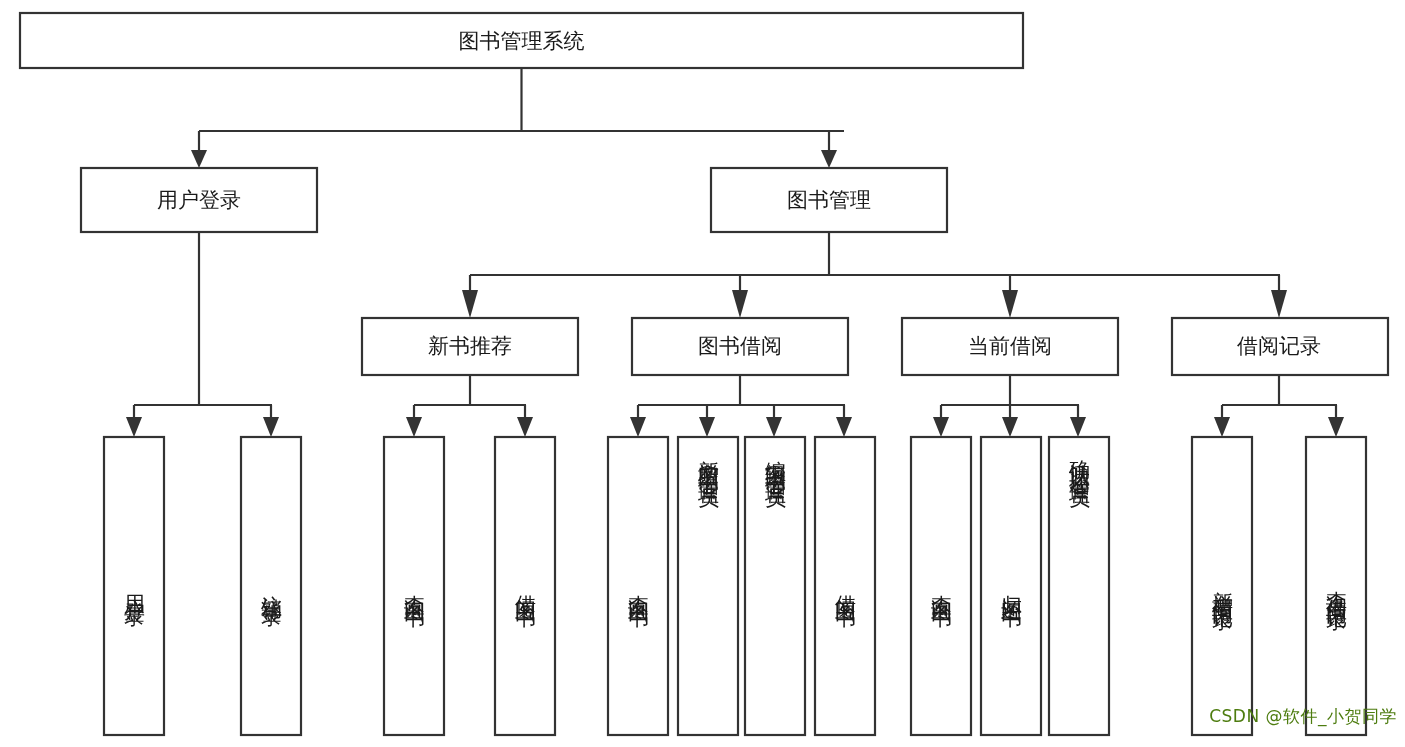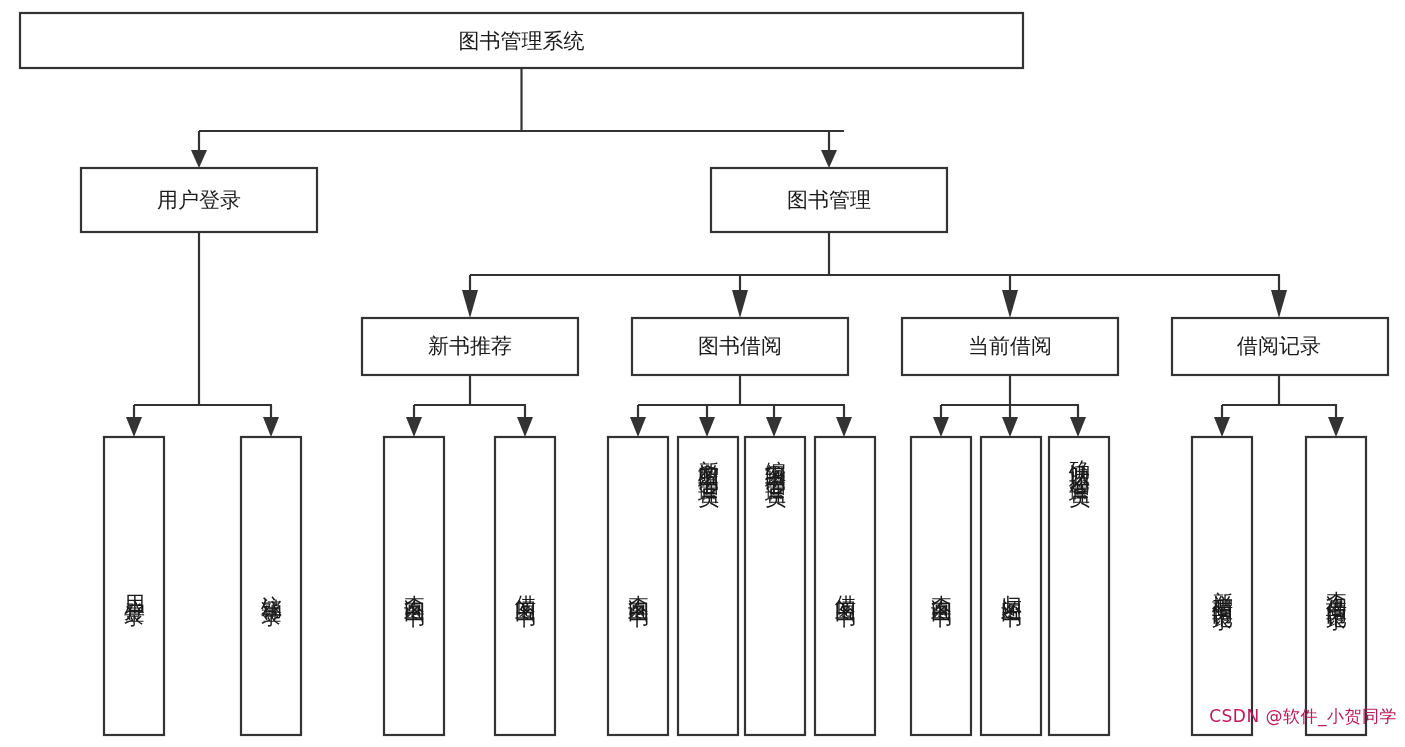--- a/index.html
+++ b/index.html
@@ -65,21 +65,21 @@
     letter-spacing: 4px;
     color: #1a1a1a;
     white-space: nowrap;
   }
   #watermark {
     position: absolute;
     right: 8px;
     bottom: 4px;
     font-family: "DejaVu Sans", "Liberation Sans", sans-serif;
     font-size: 17px;
-    color: #be185d;
+    color: #4d7c0f;
     letter-spacing: 0.5px;
     white-space: nowrap;
   }
 </style>
 </head>
 <body>
 
 <div id="diagram-root">
 
   <svg id="flow-svg" viewBox="0 0 1405 747">

